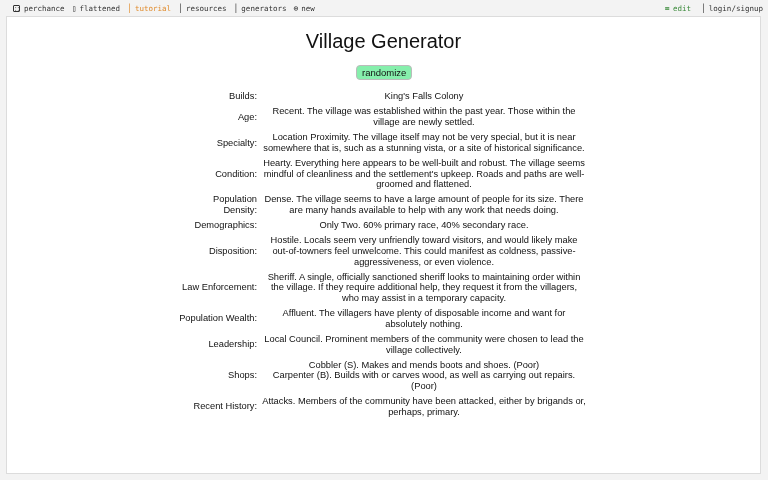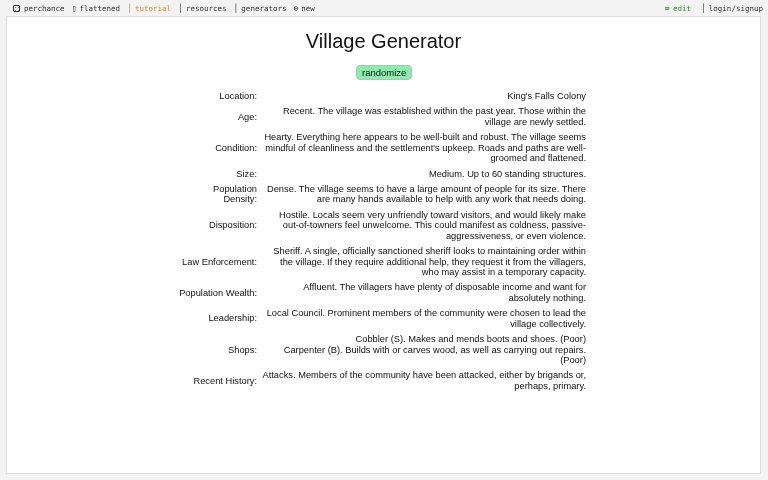--- a/index.html
+++ b/index.html
@@ -41,21 +41,21 @@
       padding:1px 5px; height:15px; line-height:12px;
       background:#86efac; border:1px solid #bbb; border-radius:4px; color:#111;
       box-sizing:border-box;
     }
     table.fields {
       position:absolute; left:170px; top:72px; border-collapse:collapse;
       font-size:9.3px; color:#111;
     }
     table.fields td { padding:0; vertical-align:middle; line-height:10.6px; }
     table.fields td.k { text-align:right; width:80px; padding-right:5px; }
-    table.fields td.v { width:324px; text-align:right; }
+    table.fields td.v { width:324px; text-align:center; }
     table.fields tr td { padding-top:2.3px; padding-bottom:2.3px; }
   </style>
 </head>
 <body>
 
 <div class="topbar">
   <div class="left">
     <span class="item">
       <span class="die"></span>
       <span>perchance</span>
@@ -93,38 +93,42 @@
   </div>
 </div>
 
 <div class="card">
   <h1>Village Generator</h1>
   <button class="btn">randomize</button>
 
   <table class="fields">
     <tbody>
       <tr>
-        <td class="k">Location:</td>
+        <td class="k">Builds:</td>
         <td class="v">King's Falls Colony</td>
       </tr>
       <tr>
         <td class="k">Age:</td>
         <td class="v">Recent. The village was established within the past year. Those within the village are newly settled.</td>
       </tr>
       <tr>
+        <td class="k">Specialty:</td>
+        <td class="v">Location Proximity. The village itself may not be very special, but it is near somewhere that is, such as a stunning vista, or a site of historical significance.</td>
+      </tr>
+      <tr>
         <td class="k">Condition:</td>
         <td class="v">Hearty. Everything here appears to be well-built and robust. The village seems mindful of cleanliness and the settlement's upkeep. Roads and paths are well-groomed and flattened.</td>
       </tr>
       <tr>
-        <td class="k">Size:</td>
-        <td class="v">Medium. Up to 60 standing structures.</td>
+        <td class="k">Population Density:</td>
+        <td class="v">Dense. The village seems to have a large amount of people for its size. There are many hands available to help with any work that needs doing.</td>
       </tr>
       <tr>
-        <td class="k">Population Density:</td>
-        <td class="v">Dense. The village seems to have a large amount of people for its size. There are many hands available to help with any work that needs doing.</td>
+        <td class="k">Demographics:</td>
+        <td class="v">Only Two. 60% primary race, 40% secondary race.</td>
       </tr>
       <tr>
         <td class="k">Disposition:</td>
         <td class="v">Hostile. Locals seem very unfriendly toward visitors, and would likely make out-of-towners feel unwelcome. This could manifest as coldness, passive-aggressiveness, or even violence.</td>
       </tr>
       <tr>
         <td class="k">Law Enforcement:</td>
         <td class="v">Sheriff. A single, officially sanctioned sheriff looks to maintaining order within the village. If they require additional help, they request it from the villagers, who may assist in a temporary capacity.</td>
       </tr>
       <tr>

